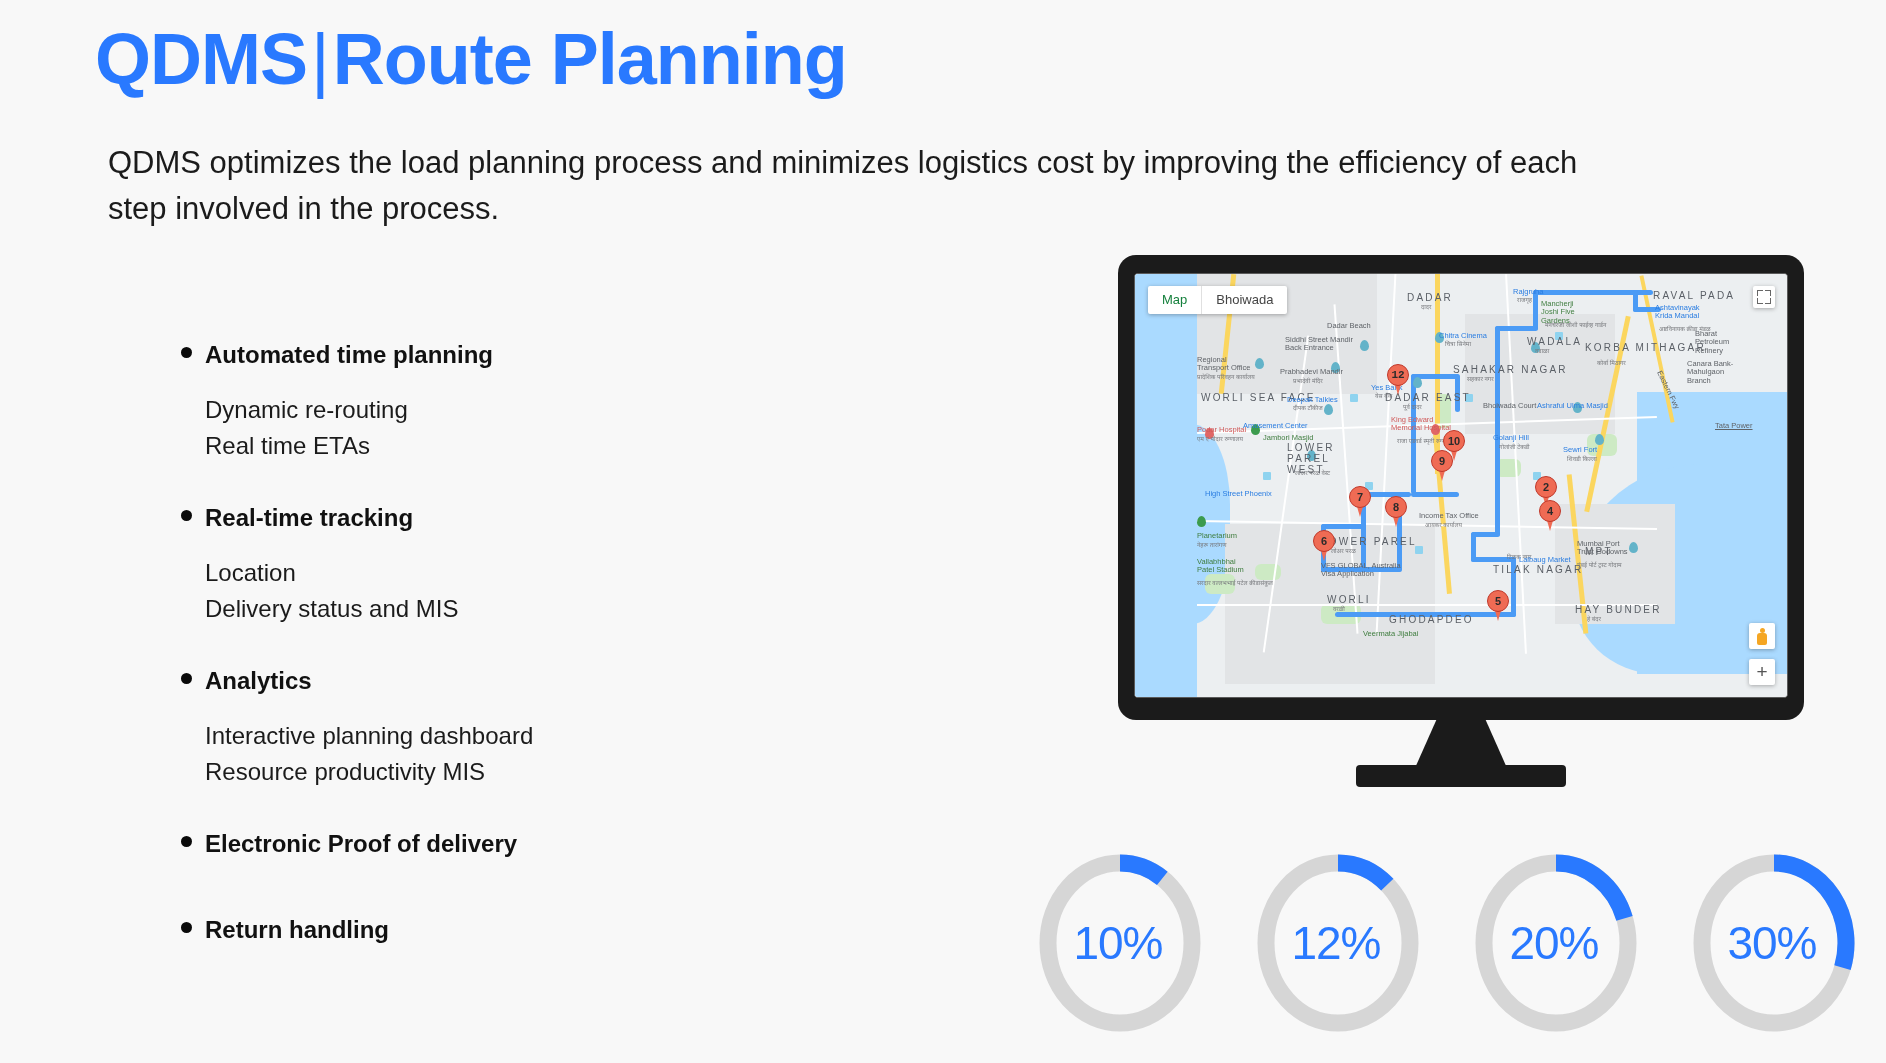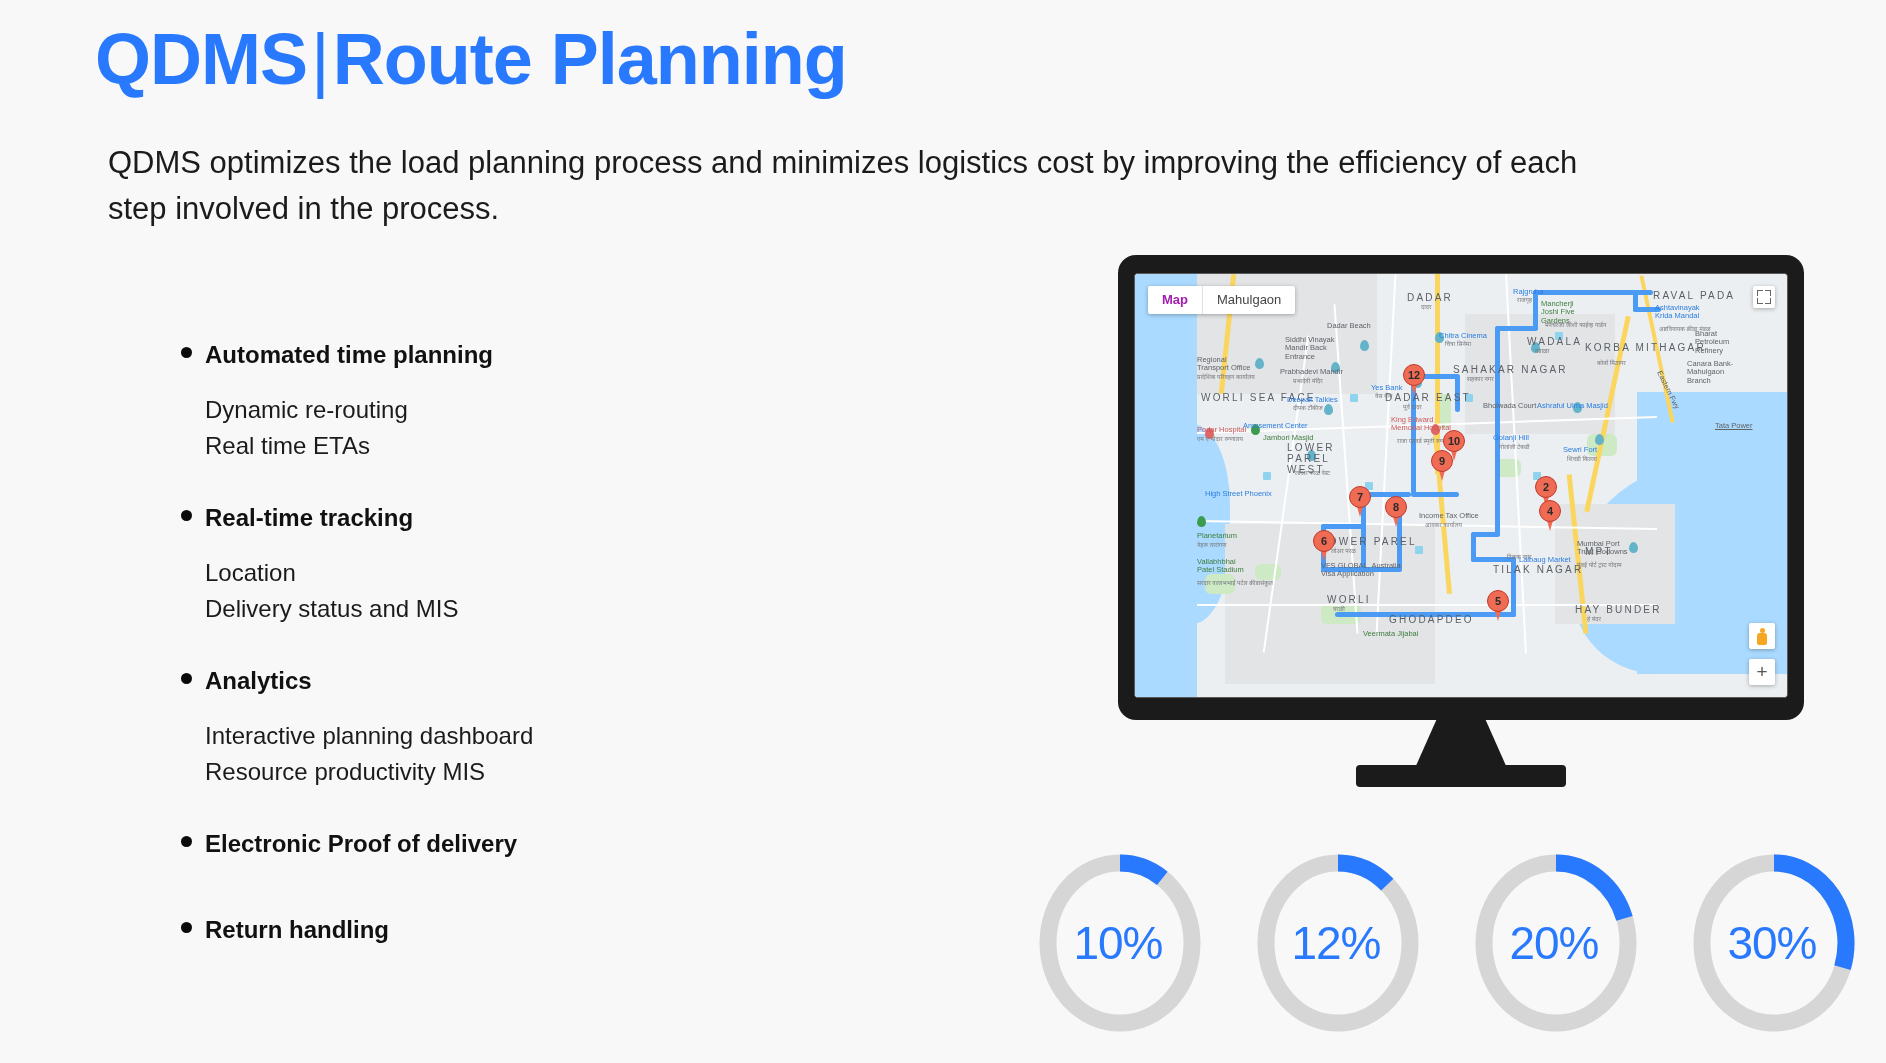--- a/index.html
+++ b/index.html
@@ -113,21 +113,21 @@
   }
 
   .maptype{
     position:absolute; left:13px; top:12px; height:28px;
     background:#fff; border-radius:2px; display:flex;
     box-shadow:0 1px 4px rgba(0,0,0,.3); z-index:40;
   }
   .maptype div{
     padding:0 14px; line-height:28px; font-size:13px; color:#444;
   }
-  .maptype .active{ font-weight:700; color:#a21caf; }
+  .maptype .active{ font-weight:400; color:#15803d; }
   .maptype .sep{ padding:0; width:1px; background:#e0e0e0; }
 
   .fs-btn{
     position:absolute; right:12px; top:12px; width:22px; height:22px;
     background:#fff; border-radius:2px; box-shadow:0 1px 4px rgba(0,0,0,.3);
     z-index:40;
   }
   .fs-btn span{
     position:absolute; width:6px; height:6px; border:1.6px solid #666;
   }
@@ -325,21 +325,21 @@
           <div class="mlabel dev" style="left:196px;top:274px;">लोअर परळ</div>
           <div class="mlabel big" style="left:192px;top:320px;">WORLI</div>
           <div class="mlabel dev" style="left:198px;top:332px;">वरळी</div>
           <div class="mlabel big" style="left:254px;top:340px;">GHODAPDEO</div>
           <div class="mlabel big" style="left:440px;top:330px;">HAY BUNDER</div>
           <div class="mlabel dev" style="left:452px;top:342px;">हे बंदर</div>
           <div class="mlabel big" style="left:450px;top:272px;">MPT</div>
           <div class="mlabel big" style="left:518px;top:16px;">RAVAL PADA</div>
 
           <div class="mlabel" style="left:192px;top:48px;">Dadar Beach</div>
-          <div class="mlabel" style="left:150px;top:62px;width:68px;white-space:normal;">Siddhi Vinayak Mandir Back Entrance</div>
+          <div class="mlabel" style="left:150px;top:62px;width:68px;white-space:normal;">Siddhi Street Mandir Back Entrance</div>
           <div class="mlabel" style="left:62px;top:82px;width:56px;white-space:normal;">Regional Transport Office</div>
           <div class="mlabel dev" style="left:62px;top:100px;">प्रादेशिक परिवहन कार्यालय</div>
           <div class="mlabel" style="left:145px;top:94px;">Prabhadevi Mandir</div>
           <div class="mlabel dev" style="left:158px;top:104px;">प्रभादेवी मंदिर</div>
           <div class="mlabel poi" style="left:236px;top:110px;">Yes Bank</div>
           <div class="mlabel dev" style="left:240px;top:119px;">येस बँक</div>
           <div class="mlabel poi" style="left:304px;top:58px;">Chitra Cinema</div>
           <div class="mlabel dev" style="left:310px;top:67px;">चित्रा सिनेमा</div>
           <div class="mlabel poi" style="left:152px;top:122px;">Deepak Talkies</div>
           <div class="mlabel dev" style="left:158px;top:131px;">दीपक टॉकीज</div>
@@ -371,21 +371,21 @@
           <div class="mlabel green" style="left:406px;top:26px;width:52px;white-space:normal;">Mancherji Joshi Five Gardens</div>
           <div class="mlabel dev" style="left:410px;top:48px;">मनचेरजी जोशी फाईव्ह गार्डन</div>
           <div class="mlabel green" style="left:228px;top:356px;">Veermata Jijabai</div>
           <div class="mlabel poi" style="left:520px;top:30px;width:50px;white-space:normal;">Ashtavinayak Krida Mandal</div>
           <div class="mlabel dev" style="left:524px;top:52px;">अष्टविनायक क्रीडा मंडळ</div>
           <div class="mlabel" style="left:560px;top:56px;width:48px;white-space:normal;">Bharat Petroleum Refinery</div>
           <div class="mlabel" style="left:552px;top:86px;width:52px;white-space:normal;">Canara Bank- Mahulgaon Branch</div>
           <div class="mlabel" style="left:580px;top:148px;text-decoration:underline;">Tata Power</div>
           <div class="mlabel" style="left:512px;top:112px;transform:rotate(64deg);">Eastern Fwy</div>
 
-          <div class="pin" style="left:268px;top:90px;">
+          <div class="pin" style="left:252px;top:90px;font-family:Liberation Mono, monospace;">
             <div class="tip"></div>
             <div class="head">12</div>
           </div>
           <div class="pin" style="left:308px;top:156px;">
             <div class="tip"></div>
             <div class="head">10</div>
           </div>
           <div class="pin" style="left:296px;top:176px;">
             <div class="tip"></div>
             <div class="head">9</div>
@@ -411,21 +411,21 @@
             <div class="head">2</div>
           </div>
           <div class="pin" style="left:404px;top:226px;">
             <div class="tip"></div>
             <div class="head">4</div>
           </div>
 
           <div class="maptype">
             <div class="active">Map</div>
             <div class="sep"></div>
-            <div>Mahulgaon</div>
+            <div>Bhoiwada</div>
           </div>
 
           <div class="fs-btn">
             <span class="tl"></span>
             <span class="tr"></span>
             <span class="bl"></span>
             <span class="br"></span>
           </div>
 
           <div class="pegman">

